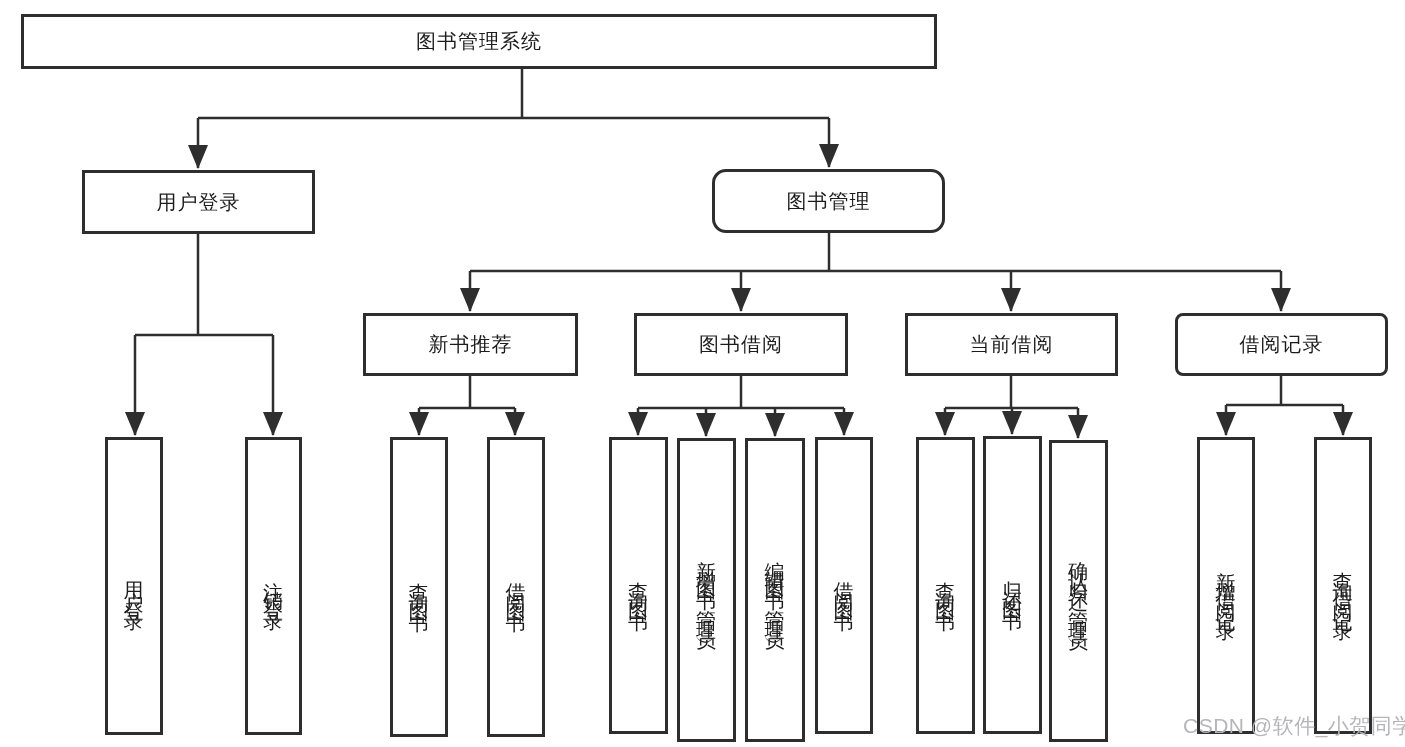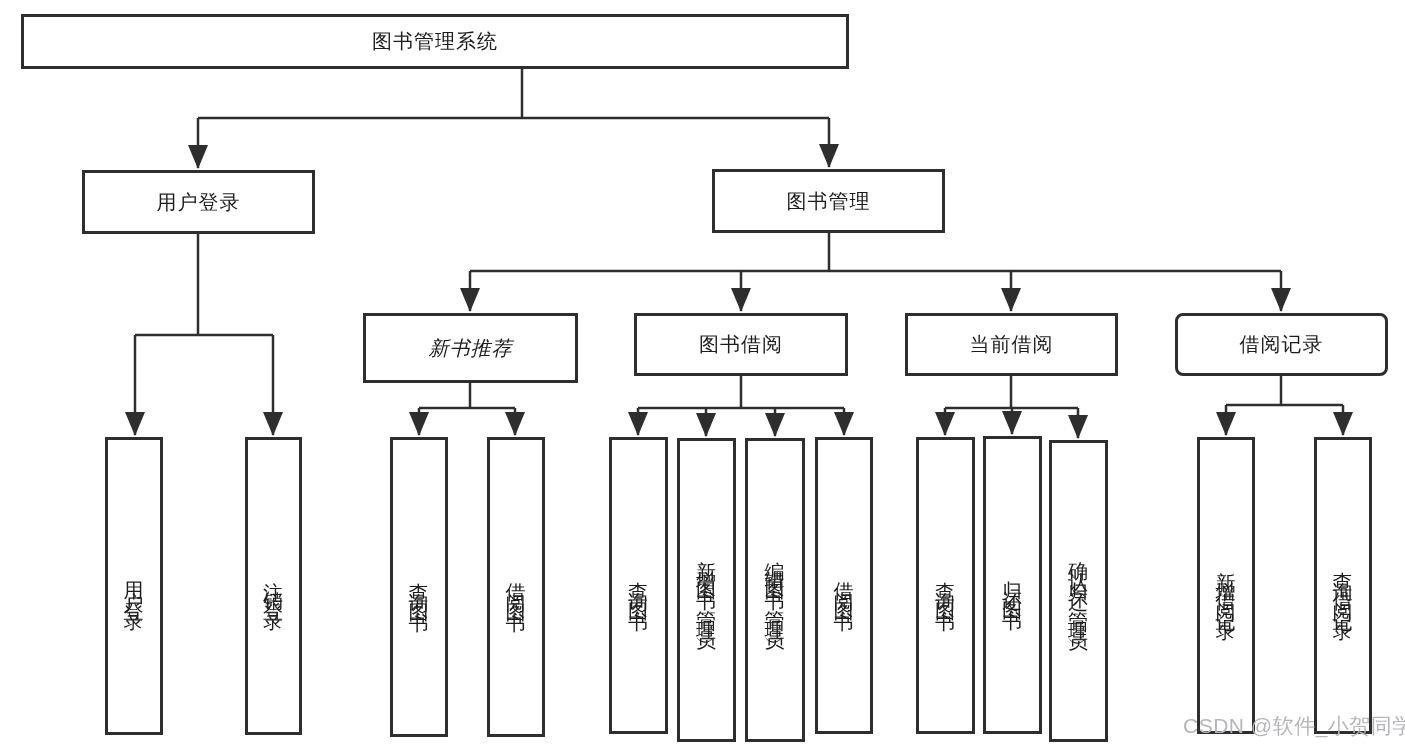--- a/index.html
+++ b/index.html
@@ -36,24 +36,24 @@
   }
   .box .vlabel {
     display: block;
     writing-mode: vertical-rl;
     text-orientation: mixed;
     letter-spacing: 10px;
     line-height: 1;
     white-space: nowrap;
   }
   
-  .n-root          { left: 21px;   top: 14px;  width: 828px; height: 55px; }
+  .n-root          { left: 21px;   top: 14px;  width: 916px; height: 55px; }
   .n-user-login    { left: 82px;   top: 170px; width: 233px;  height: 64px; }
-  .n-book-mgmt     { left: 712px;  top: 169px; width: 233px;  height: 64px; }
-  .n-new-book      { left: 363px;  top: 313px; width: 215px;  height: 70px; font-style: italic; }
+  .n-book-mgmt     { left: 712px;  top: 169px; width: 233px;  height: 64px; border-radius: 14px; }
+  .n-new-book      { left: 363px;  top: 313px; width: 215px;  height: 63px; }
   .n-book-borrow   { left: 634px;  top: 313px; width: 214px;  height: 63px; }
   .n-cur-borrow    { left: 905px;  top: 313px; width: 213px;  height: 63px; }
   .n-borrow-rec    { left: 1175px; top: 313px; width: 213px;  height: 63px; border-radius: 8px; }
   .lf-user-login   { left: 105px;  top: 437px; width: 58px;   height: 298px; }
   .lf-logout       { left: 245px;  top: 437px; width: 57px;   height: 298px; }
   .lf-query-1      { left: 390px;  top: 437px; width: 58px;   height: 300px; }
   .lf-borrow-1     { left: 487px;  top: 437px; width: 58px;   height: 300px; }
   .lf-query-2      { left: 609px;  top: 437px; width: 59px;   height: 297px; }
   .lf-add-book     { left: 677px;  top: 438px; width: 59px;   height: 304px; }
   .lf-edit-book    { left: 745px;  top: 438px; width: 60px;   height: 304px; }

